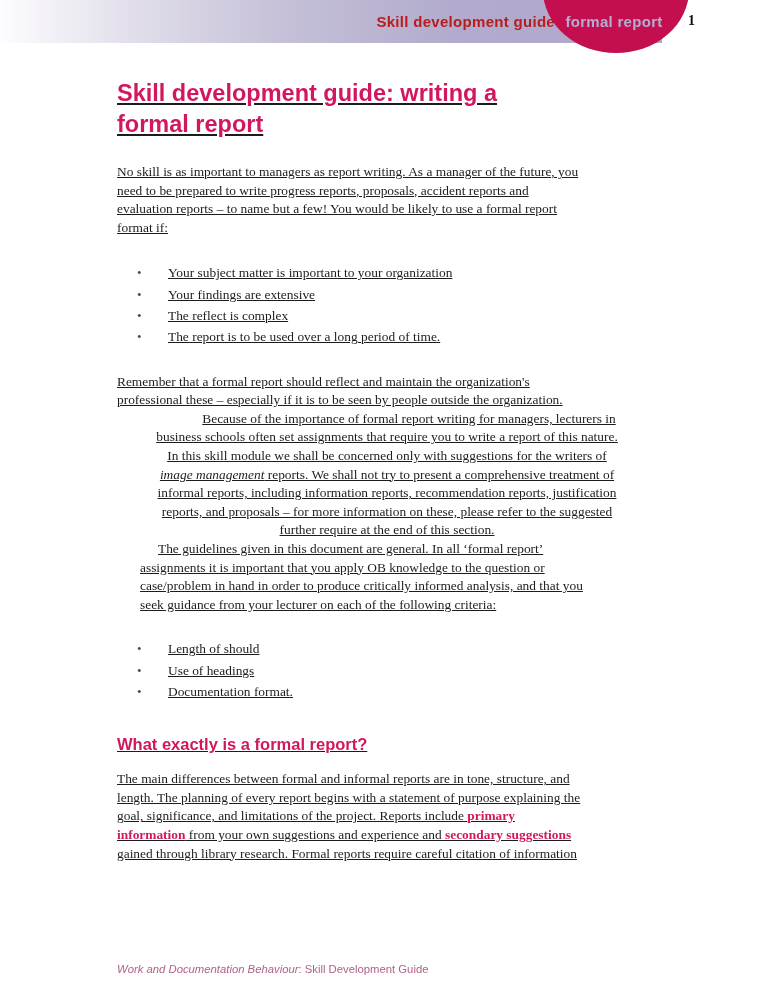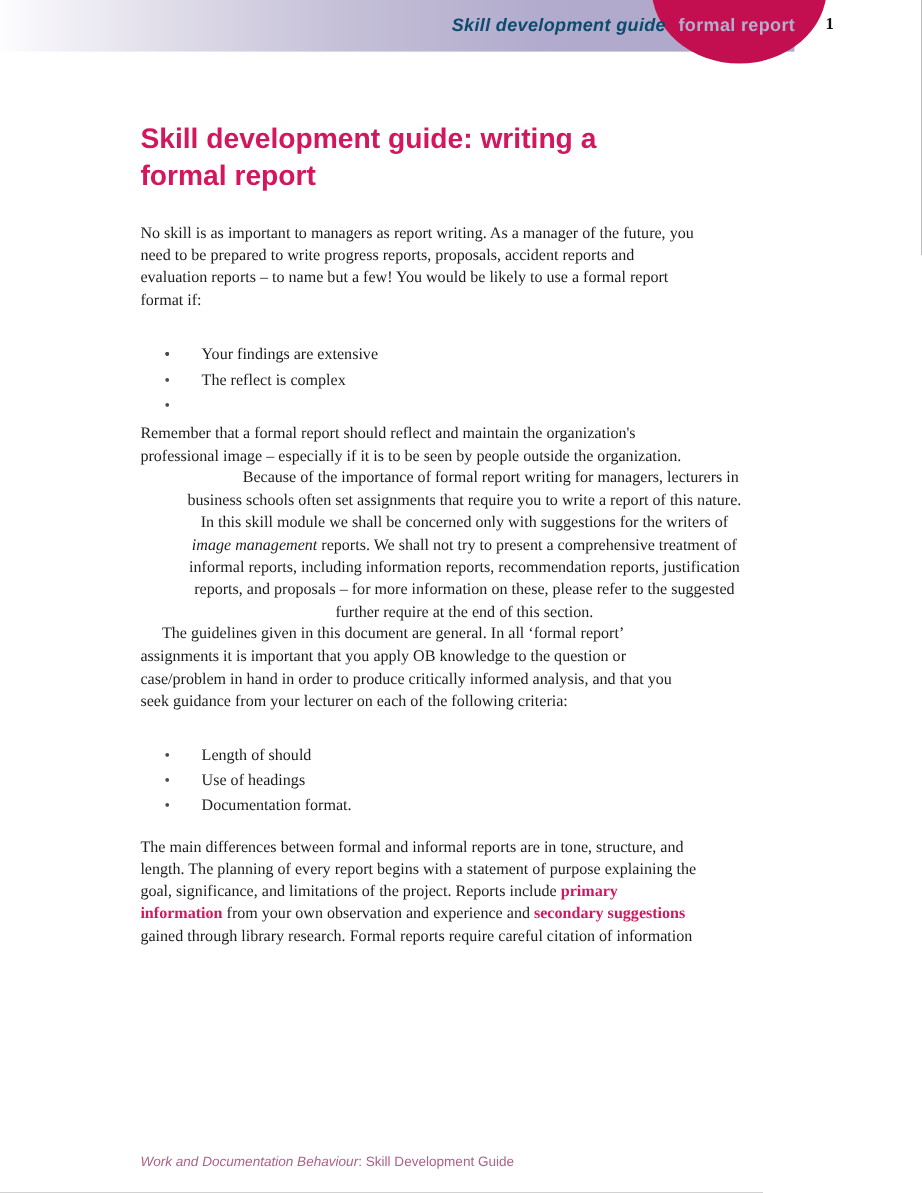--- a/index.html
+++ b/index.html
@@ -26,23 +26,22 @@
   .header-bar{
     position:absolute;left:0;top:0;
     width:662px;height:43px;
     background:linear-gradient(90deg,#fdfcfe 0%,#e4e1ec 18%,#c6c1d8 42%,var(--bar-tint) 68%,#aea7c9 100%);
   }
   .header-title{
     position:absolute;top:13px;left:0;width:555px;
     text-align:right;
     font-family:"Liberation Sans", sans-serif;
     font-weight:bold;font-size:15px;line-height:17px;
-    color:#0c4a6e;letter-spacing:.3px;
+    color:#b91c1c;letter-spacing:.3px;
     white-space:pre;
-    font-style:italic;
   }
   .header-ellipse{
     position:absolute;left:543px;top:-73px;
     width:146px;height:126px;
     border-radius:50%;
     background:var(--ellipse);
   }
   .header-badge-label{
     position:absolute;left:545px;top:13px;width:138px;
     text-align:center;
@@ -53,34 +52,34 @@
   }
   .page-number{
     position:absolute;left:688px;top:13px;
     font-family:"Liberation Serif", serif;
     font-weight:bold;font-size:14px;
     color:#111111;
   }
   
   .content{
     position:absolute;left:117px;top:0;width:540px;
-    padding-top:100px;
-    font-size:13.4px;line-height:18.6px;
+    padding-top:78px;
+    font-size:13.4px;line-height:18.6px;text-decoration:underline;
   }
   .doc-title{
     font-family:"Liberation Sans", sans-serif;
     font-weight:bold;font-size:23.5px;line-height:31px;
     color:var(--accent);
     white-space:pre;
   }
   .para{white-space:pre;}
   .para-intro{margin-top:23px;}
   .para-remember{margin-top:25px;}
   .para-because{text-indent:44px;text-align:center;}
-  .para-guidelines{text-indent:18px;}
+  .para-guidelines{text-indent:18px;margin-left:23px;}
   .bullet-list{
     list-style:none;
     margin-top:25px;
   }
   .bullet-list li{
     position:relative;
     margin-left:20px;padding-left:31px;
     line-height:21.3px;
     white-space:pre;
   }
@@ -124,51 +123,52 @@
 
     <h1 class="doc-title">Skill development guide: writing a
 formal report</h1>
 
     <p class="para para-intro">No skill is as important to managers as report writing. As a manager of the future, you
 need to be prepared to write progress reports, proposals, accident reports and
 evaluation reports – to name but a few! You would be likely to use a formal report
 format if:</p>
 
     <ul class="bullet-list list-format-reasons">
-      <li><span class="bullet">•</span></li>
+      <li><span class="bullet">•</span><span>Your subject matter is important to your organization</span></li>
       <li><span class="bullet">•</span><span>Your findings are extensive</span></li>
       <li><span class="bullet">•</span><span>The reflect is complex</span></li>
-      <li><span class="bullet">•</span></li>
+      <li><span class="bullet">•</span><span>The report is to be used over a long period of time.</span></li>
     </ul>
 
     <p class="para para-remember">Remember that a formal report should reflect and maintain the organization's
-professional image – especially if it is to be seen by people outside the organization.</p>
+professional these – especially if it is to be seen by people outside the organization.</p>
     <p class="para para-because"><span>Because of the importance of formal report writing for managers, lecturers in
 business schools often set assignments that require you to write a report of this nature.
 In this skill module we shall be concerned only with suggestions for the writers of
 </span><span class="seg-italic">image management</span><span> reports. We shall not try to present a comprehensive treatment of
 informal reports, including information reports, recommendation reports, justification
 reports, and proposals – for more information on these, please refer to the suggested
 further require at the end of this section.</span></p>
     <p class="para para-guidelines">The guidelines given in this document are general. In all ‘formal report’
 assignments it is important that you apply OB knowledge to the question or
 case/problem in hand in order to produce critically informed analysis, and that you
 seek guidance from your lecturer on each of the following criteria:</p>
 
     <ul class="bullet-list list-criteria">
       <li><span class="bullet">•</span><span>Length of should</span></li>
       <li><span class="bullet">•</span><span>Use of headings</span></li>
       <li><span class="bullet">•</span><span>Documentation format.</span></li>
     </ul>
 
+    <h2 class="section-heading">What exactly is a formal report?</h2>
 
     <p class="para para-differences"><span>The main differences between formal and informal reports are in tone, structure, and
 length. The planning of every report begins with a statement of purpose explaining the
 goal, significance, and limitations of the project. Reports include </span><span class="seg-accent-bold">primary
-information</span><span> from your own observation and experience and </span><span class="seg-accent-bold">secondary suggestions</span><span>
+information</span><span> from your own suggestions and experience and </span><span class="seg-accent-bold">secondary suggestions</span><span>
 gained through library research. Formal reports require careful citation of information</span></p>
 
   </div>
 
   <div class="footer">
     <div><span class="seg-italic">Work and Documentation Behaviour</span><span>: Skill Development Guide</span></div>
     
   </div>
 
 </div>

